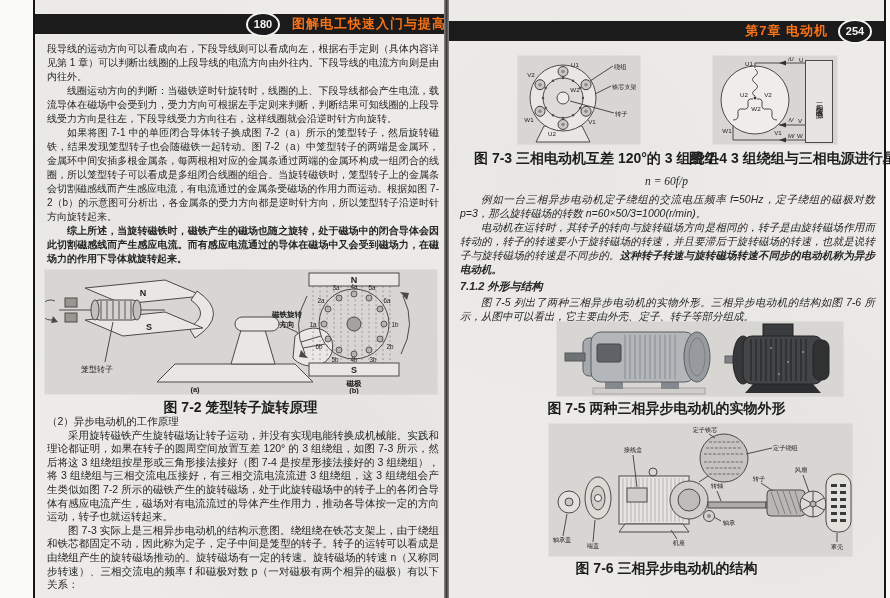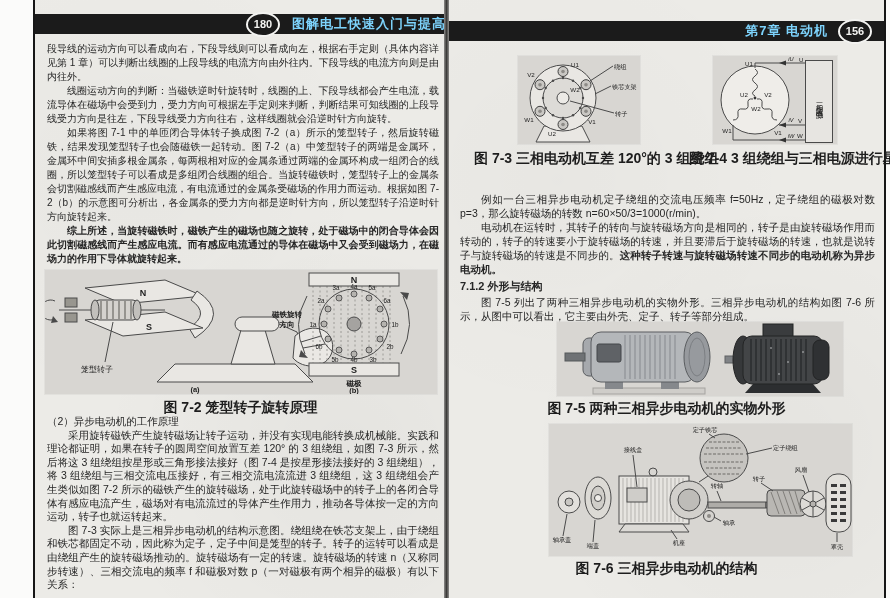--- a/index.html
+++ b/index.html
@@ -10,29 +10,29 @@
                          radial-gradient(circle at 75% 75%,rgba(0,0,0,0.03),transparent 45%);}
   #left-page{left:33px;width:411px;border-left:2px solid #161616;}
   #right-page{left:449px;width:435px;border-right:2px solid #161616;}
   .gutter{position:absolute;left:444px;top:0;width:5px;height:598px;
           background:linear-gradient(90deg,#8d8c8a,#3c3b39,#8d8c8a);}
   
   .hbar{position:absolute;left:0;right:0;height:20px;background:#1b1b1b;display:flex;align-items:center;}
   .badge{flex:0 0 auto;width:30px;height:21px;border:2px solid #f3f3f1;border-radius:50%;
          background:#1b1b1b;color:#f3f3f1;font-size:11px;font-weight:bold;
          display:flex;align-items:center;justify-content:center;}
-  .hbar-title{color:#7dd3fc;font-weight:bold;font-size:13px;letter-spacing:1px;white-space:nowrap;}
+  .hbar-title{color:#f97316;font-weight:bold;font-size:13px;letter-spacing:1px;white-space:nowrap;}
   
   .tx{position:absolute;text-align:justify;}
   .tx p{margin:0;text-indent:2em;}
   .tx p.noind{text-indent:0;}
   .bold{font-weight:bold;}
   #lp-text1{left:12px;right:7px;top:42px;font-size:10px;line-height:14px;}
   #lp-text2{left:12px;right:7px;top:415px;font-size:10.5px;line-height:13.6px;}
-  #rp-text{left:11px;right:9px;top:192px;font-size:10.5px;line-height:14px;}
+  #rp-text{left:11px;right:9px;top:192px;font-size:10.5px;line-height:14px;font-style:italic;}
   #rp-text .h712{text-indent:0;font-weight:bold;font-size:11px;margin:3px 0 2px 0;}
   
   .figbox{position:absolute;background:#d8d6d2;box-shadow:0 0 0 1px rgba(0,0,0,0.04);}
   .figcap{position:absolute;text-align:center;font-size:14px;font-weight:bold;color:#1d1d1d;white-space:nowrap;}
   #lp-fig72{left:10px;width:392px;top:270px;height:124px;}
   #lp-cap72{left:0;right:0;top:399px;}
   #rp-fig73{left:69px;width:122px;top:56px;height:88px;}
   #rp-cap73{left:25px;width:220px;top:150px;}
   #rp-fig74{left:264px;width:124px;top:56px;height:88px;}
   #rp-cap74{left:240px;width:180px;top:150px;}
@@ -163,21 +163,21 @@
       <p>图 7-3 实际上是三相异步电动机的结构示意图。绕组绕在铁芯支架上，由于绕组和铁芯都固定不动，因此称为定子，定子中间是笼型的转子。转子的运转可以看成是由绕组产生的旋转磁场推动的。旋转磁场有一定的转速。旋转磁场的转速 n（又称同步转速）、三相交流电的频率 f 和磁极对数 p（一对磁极有两个相异的磁极）有以下关系：</p>
     </div>
   </div>
 
   <div class="gutter"></div>
 
   <div class="page" id="right-page">
 
     <div class="hbar" style="top:21px;justify-content:flex-end;">
       <div class="hbar-title">第7章  电动机</div>
-      <div class="badge" style="margin:0 12px 0 10px;">156</div>
+      <div class="badge" style="margin:0 12px 0 10px;">254</div>
     </div>
 
     <div class="figbox" id="rp-fig73">
       <svg width="122" height="88" viewBox="0 0 122 88">
         <polygon class="shape" points="26,70 64,70 72,86 18,86"></polygon>
         <circle cx="45" cy="42" r="33" fill="#e9e7e3" stroke="#4a4a4a"></circle>
         <circle cx="45" cy="42" r="20" fill="#dddbd7" stroke="#4a4a4a"></circle>
         <g fill="#4a4a4a">
           <circle cx="65" cy="42" r="1.2"></circle>
             <circle cx="62.3" cy="32" r="1.2"></circle>
@@ -248,20 +248,21 @@
         <text class="t62 mid" x="43" y="55">W2</text>
         <text class="t62 mid" x="14" y="77">W1</text>
         <text class="t62 mid" x="65" y="79">V1</text>
       </svg>
       <div class="srcbox">
         <div class="vtext">三相交流电源</div>
       </div>
     </div>
     <div class="figcap" id="rp-cap74">图 7-4  3 组绕组与三相电源进行星形连接</div>
 
+    <div id="rp-formula">n = 60f/p</div>
 
     <div class="tx" id="rp-text">
       <p>例如一台三相异步电动机定子绕组的交流电压频率 f=50Hz，定子绕组的磁极对数 p=3，那么旋转磁场的转数 n=60×50/3=1000(r/min)。</p>
       <p><span>电动机在运转时，其转子的转向与旋转磁场方向是相同的，转子是由旋转磁场作用而转动的，转子的转速要小于旋转磁场的转速，并且要滞后于旋转磁场的转速，也就是说转子与旋转磁场的转速是不同步的。</span><span class="bold">这种转子转速与旋转磁场转速不同步的电动机称为异步电动机。</span></p>
       <p class="h712">7.1.2  外形与结构</p>
       <p>图 7-5 列出了两种三相异步电动机的实物外形。三相异步电动机的结构如图 7-6 所示，从图中可以看出，它主要由外壳、定子、转子等部分组成。</p>
     </div>
 
     <div class="figbox" id="rp-fig75">
       <svg width="286" height="74" viewBox="0 0 286 74">

